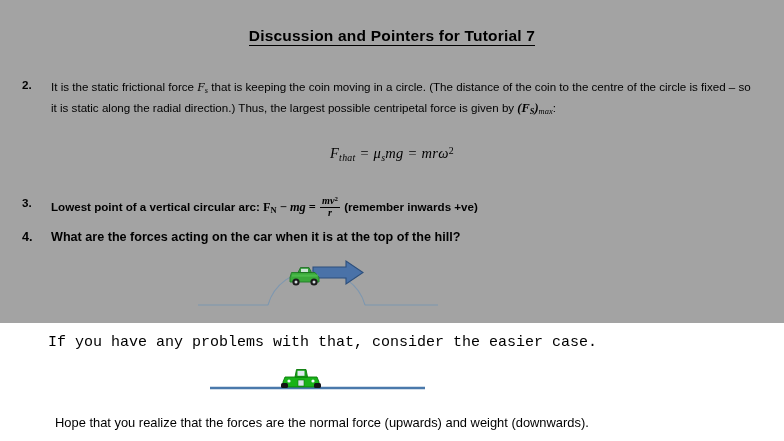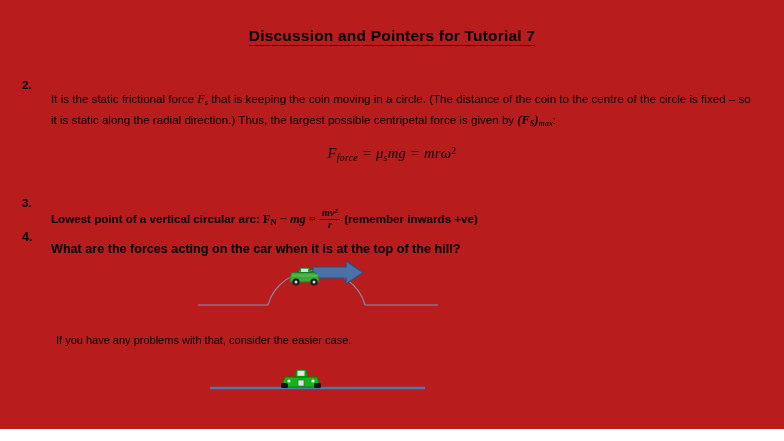--- a/index.html
+++ b/index.html
@@ -12,22 +12,22 @@
     height: 441px;
     overflow: hidden;
     font-family: "Liberation Sans", sans-serif;
     color: #000000;
     position: relative;
   }
 
   .page {
     position: relative;
     width: 784px;
-    height: 429px;
-    background: #b91c1c;
+    height: 323px;
+    background: #a3a3a3;
   }
 
   
   .doc-title {
     position: absolute;
     left: 0;
     top: 27px;
     width: 784px;
     text-align: center;
     font-size: 15.5px;
@@ -45,21 +45,20 @@
     font-weight: bold;
     color: #000;
   }
   .body-text {
     position: absolute;
     font-size: 11.6px;
     line-height: 17px;
     color: #000;
     font-weight: bold;
     text-align: left;
-    margin-top: 12px;
   }
 
   #item2-body {
     left: 51px;
     top: 78px;
     width: 707px;
     font-weight: normal;
   }
   #item2-num { left: 22px; top: 78px; }
 
@@ -126,24 +125,25 @@
     padding: 0 2px;
   }
   .frac .denom {
     display: block;
     padding: 0 2px;
   }
 
   
   #para-easier {
     position: absolute;
-    left: 56px;
+    left: 48px;
     top: 334px;
-    font-size: 11px;
+    font-size: 15px;
     font-weight: normal;
+    font-family: Liberation Mono, monospace;
   }
   #para-hope {
     position: absolute;
     left: 55px;
     top: 415px;
     font-size: 12.9px;
     font-weight: normal;
   }
 
   
@@ -168,21 +168,21 @@
 <div class="page">
 
   <div class="doc-title">
     <span class="titletext">Discussion and Pointers for Tutorial 7</span>
   </div>
 
   <div class="num" id="item2-num">2.</div>
   <div class="body-text" id="item2-body"><span>It is the static frictional force </span><span class="math"><span>F</span><span class="sub">s</span></span><span> that is keeping the coin moving in a circle.  (The distance of the coin  to the centre of the circle is fixed – so it is static along the radial direction.)  Thus, the largest possible centripetal force is given by </span><span class="math"><b><span>(</span><span>F</span><span class="sub">S</span><span>)</span></b><span class="sub">max</span></span><span>:</span></div>
 
   <div id="eq-centripetal">
-    <span>F</span><span class="sub">force</span><span class="up"> = </span><span>μ</span><span class="sub">s</span><span>mg</span><span class="up"> = </span><span>mr</span><span>ω</span><span class="sup">2</span>
+    <span>F</span><span class="sub">that</span><span class="up"> = </span><span>μ</span><span class="sub">s</span><span>mg</span><span class="up"> = </span><span>mr</span><span>ω</span><span class="sup">2</span>
   </div>
 
   <div class="num" id="item3-num">3.</div>
   <div class="body-text" id="item3-body"><span>Lowest point of a vertical circular arc:  </span><span class="math"><b><span style="font-style:normal">F</span><span class="sub" style="font-style:normal">N</span></b><span class="up"> − </span><span>mg</span><span class="up"> = </span><span class="frac"><span class="numer"><span>mv</span><span class="sup">2</span></span><span class="denom">r</span></span></span><span>  (remember inwards +ve)</span></div>
 
   <div class="num" id="item4-num">4.</div>
   <div class="body-text" id="item4-body">What are the forces acting on the car when it is at the top of the hill?</div>
 
   <div id="hill-diagram">
     <svg width="250" height="62" viewBox="0 0 250 62" xmlns="http://www.w3.org/2000/svg">
@@ -233,14 +233,15 @@
 
         <circle cx="94" cy="17" r="1.6" fill="#f2f7fa"></circle>
         <circle cx="118" cy="17" r="1.6" fill="#f2f7fa"></circle>
 
         <rect x="86" y="19" width="7" height="5" rx="1.6" fill="#141414"></rect>
         <rect x="119" y="19" width="7" height="5" rx="1.6" fill="#141414"></rect>
       </g>
     </svg>
   </div>
 
+  <div id="para-hope">Hope that you realize that the forces are the normal force (upwards) and weight (downwards).</div>
 
 </div>
 
 </body></html>

